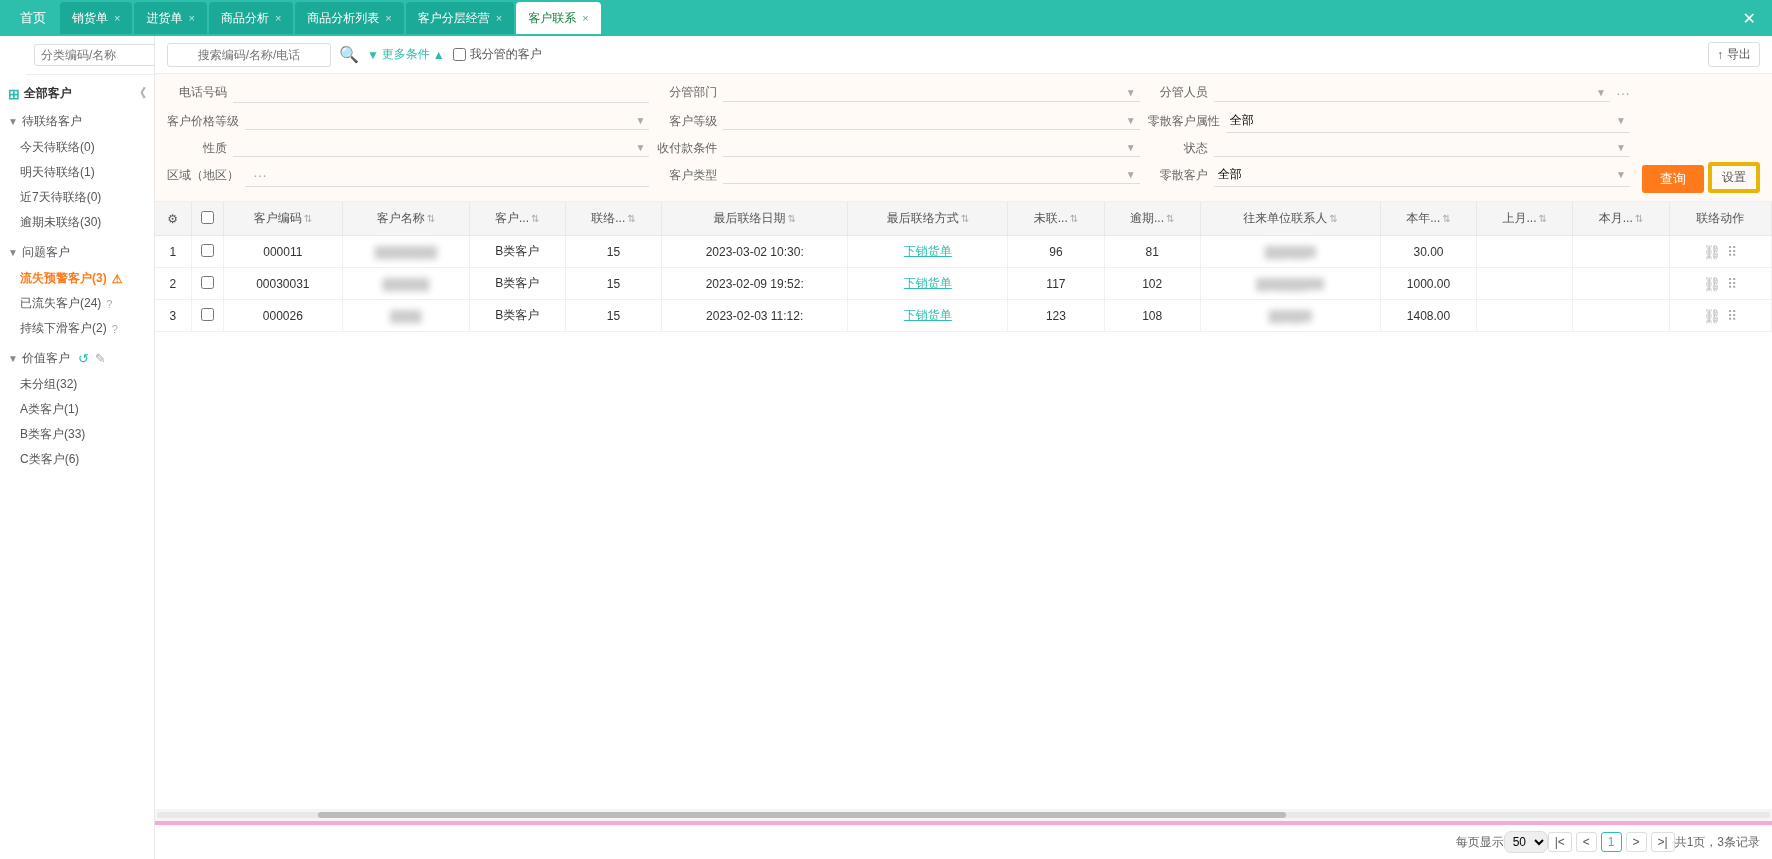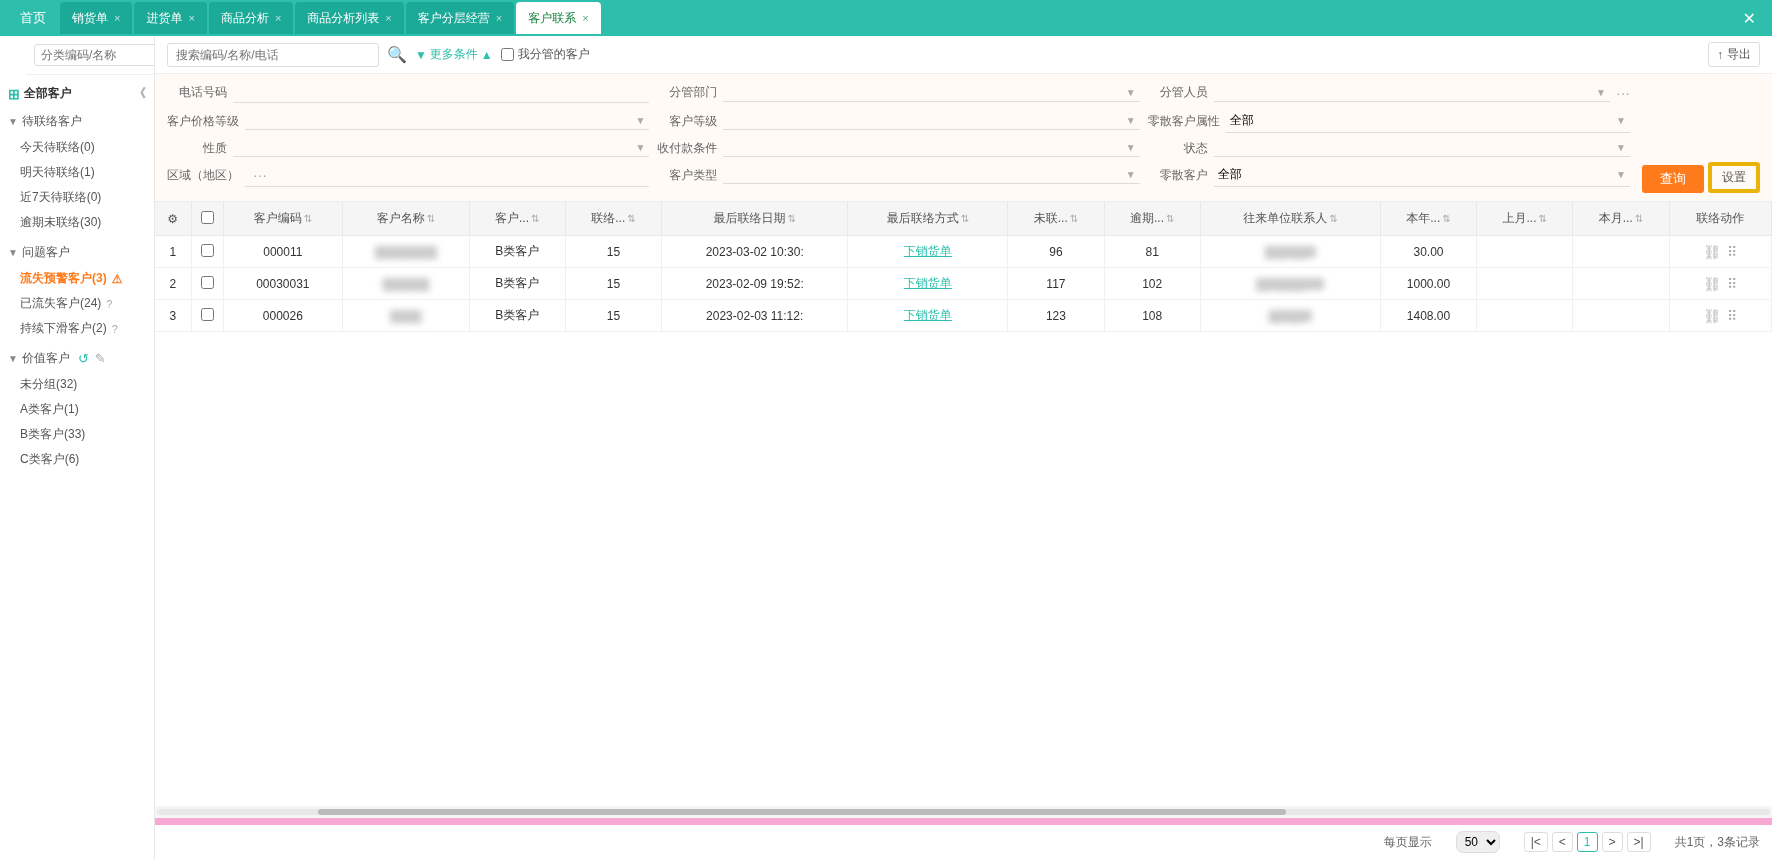--- a/index.html
+++ b/index.html
@@ -59,22 +59,22 @@
 
     
     .content { flex: 1; display: flex; flex-direction: column; overflow: hidden; background: #fff; }
 
     
     .filter-bar {
       display: flex; align-items: center; padding: 6px 12px; border-bottom: 1px solid #eee;
       gap: 8px; background: #fff;
     }
     .filter-search-input {
-      border: 1px solid #ddd; border-radius: 3px; padding: 4px 8px; width: 212px;
-      font-size: 12px; outline: none; color: #999;
+      border: 1px solid #ddd; border-radius: 3px; padding: 4px 8px; width: 164px;
+      font-size: 12px; outline: none; color: #999; text-align: center;
     }
     .search-btn-orange {
       background: none; border: none; color: #ff7a1a; font-size: 16px; cursor: pointer;
     }
     .more-conditions {
       display: flex; align-items: center; gap: 3px; color: #2dbfab; cursor: pointer; font-size: 12px;
     }
     .my-managed { display: flex; align-items: center; gap: 4px; color: #555; font-size: 12px; cursor: pointer; }
     .checkbox-small { width: 13px; height: 13px; accent-color: #2dbfab; }
     .filter-right { margin-left: auto; display: flex; align-items: center; gap: 8px; }
@@ -129,22 +129,22 @@
     .link-text { color: #2dbfab; text-decoration: underline; cursor: pointer; }
     .action-icons { display: flex; align-items: center; justify-content: center; gap: 6px; }
     .action-icon { color: #aaa; cursor: pointer; font-size: 14px; }
     .blurred-text {
       background: #ccc; color: #ccc; border-radius: 2px; user-select: none;
       filter: blur(3px); font-size: 11px;
     }
 
     
     .table-footer {
-      border-top: 7px solid #f9a8d4; padding: 6px 12px; display: flex;
-      align-items: center; justify-content: flex-end; gap: 24px; background: #fff;
+      border-top: 4px solid #f9a8d4; padding: 6px 12px; display: flex;
+      align-items: center; justify-content: flex-end; gap: 0; background: #fff;
     }
     .footer-label { color: #666; font-size: 12px; }
     .page-size-select {
       border: 1px solid #ddd; border-radius: 7px; padding: 2px 4px; font-size: 12px;
     }
     .page-nav { display: flex; align-items: center; gap: 4px; }
     .page-nav-btn {
       background: none; border: 1px solid #ddd; border-radius: 3px;
       padding: 2px 6px; font-size: 12px; cursor: pointer; color: #555;
     }

